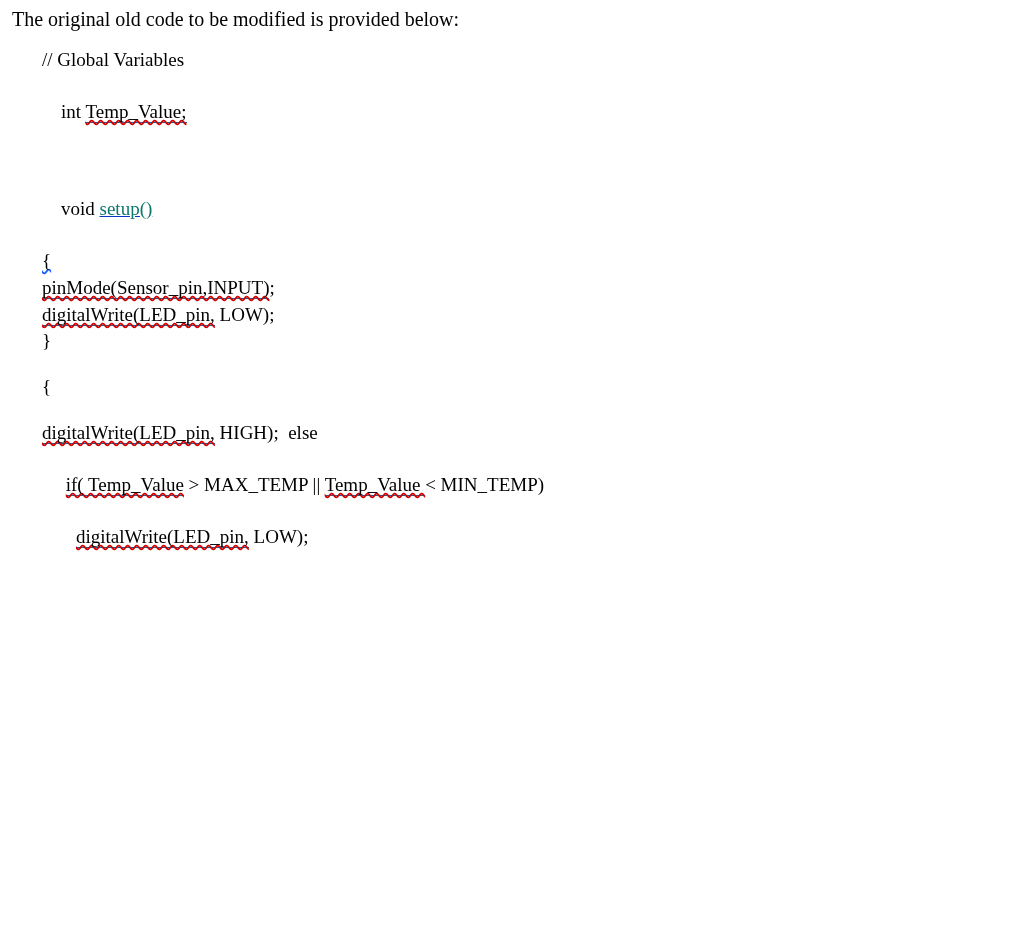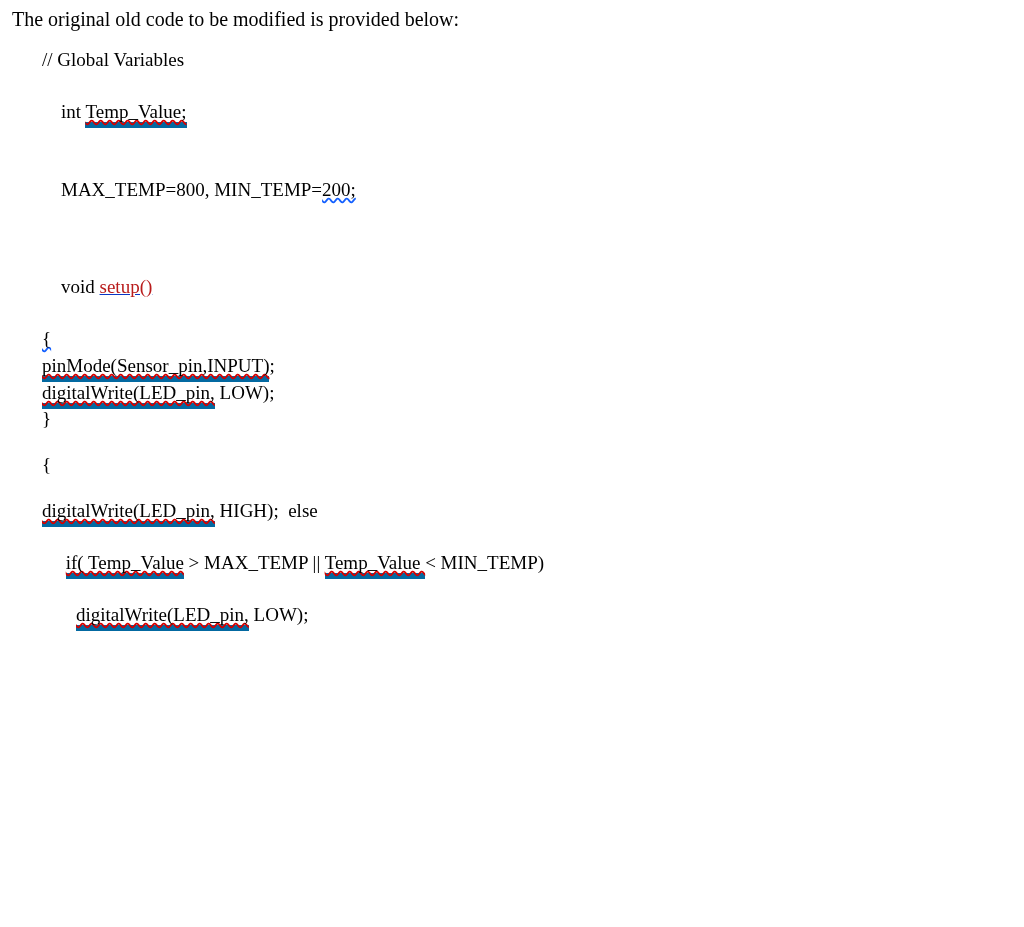--- a/index.html
+++ b/index.html
@@ -23,54 +23,51 @@
     margin-bottom: 28px;
   }
   .cline {
     white-space: pre-wrap;
     margin: 1px 0;
   }
   .stanza-gap { height: 18px; }
 
   
   
-  .lnk { color: #b91c1c; }
+  .lnk { color: #0f766e; }
   
   .ub { text-decoration: underline; text-decoration-color: #0a36c4; }
   
   .wb {
     text-decoration: underline wavy #1460ff;
     text-decoration-skip-ink: none;
   }
   
   .wrub {
     text-decoration: underline wavy #d40000;
-    border-bottom: 6px solid #0369a1;
+    border-bottom: 1px solid #0369a1;
     text-decoration-skip-ink: none;
     text-align: center;
   }
 
   .indent1 { padding-left: 34px; display: inline-block; }
 </style>
 </head>
 <body>
 
 <div class="intro">The original old code to be modified is provided below:</div>
 
 <div class="code-block">
   <div class="cline">// Global Variables</div>
 
   <div class="cline">
     <span>int </span><span class="wrub">Temp_Value;</span>
   </div>
 
 
-  <div class="cline">
-    <span>MAX_TEMP=800, MIN_TEMP=</span><span class="wb">200;</span>
-  </div>
 
   <div class="stanza-gap"></div>
 
   <div class="cline">
     <span>void </span><span class="ub lnk">setup()</span>
   </div>
   <div class="cline"><span class="wb">{</span></div>
   <div class="cline"><span class="wrub">pinMode(Sensor_pin,INPUT)</span><span>;</span></div>
   <div class="cline"><span class="wrub">digitalWrite(LED_pin,</span><span> LOW);</span></div>
   <div class="cline">}</div>

